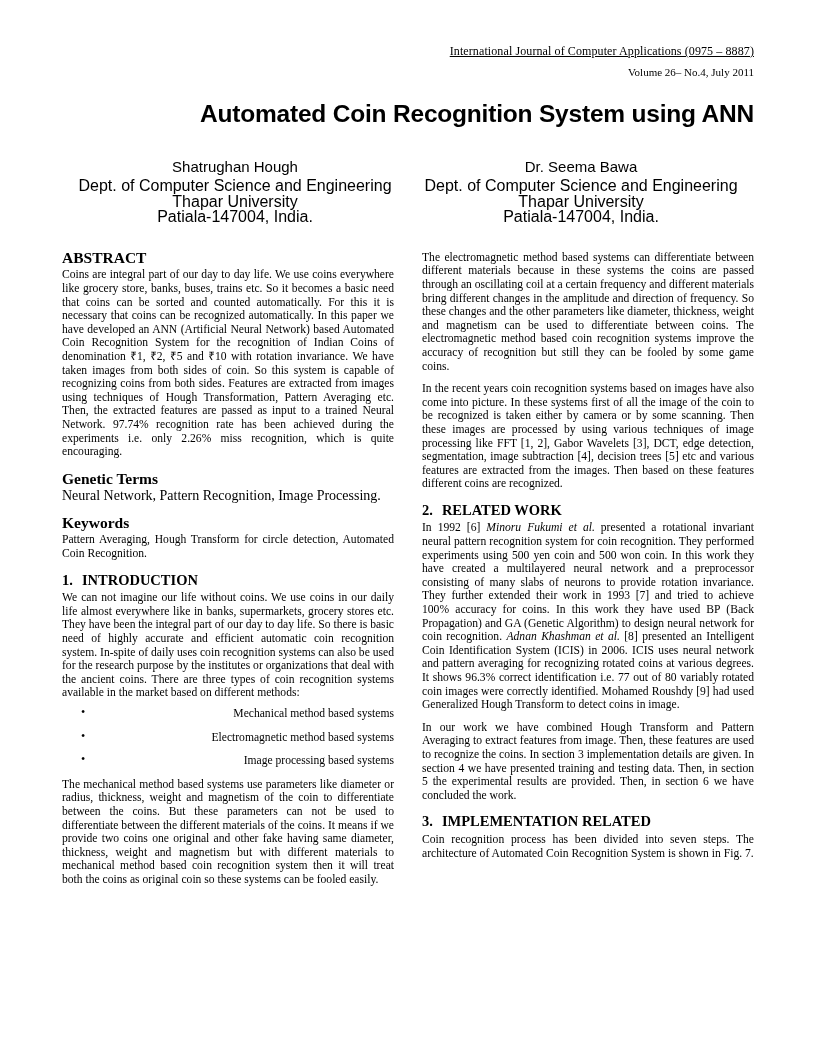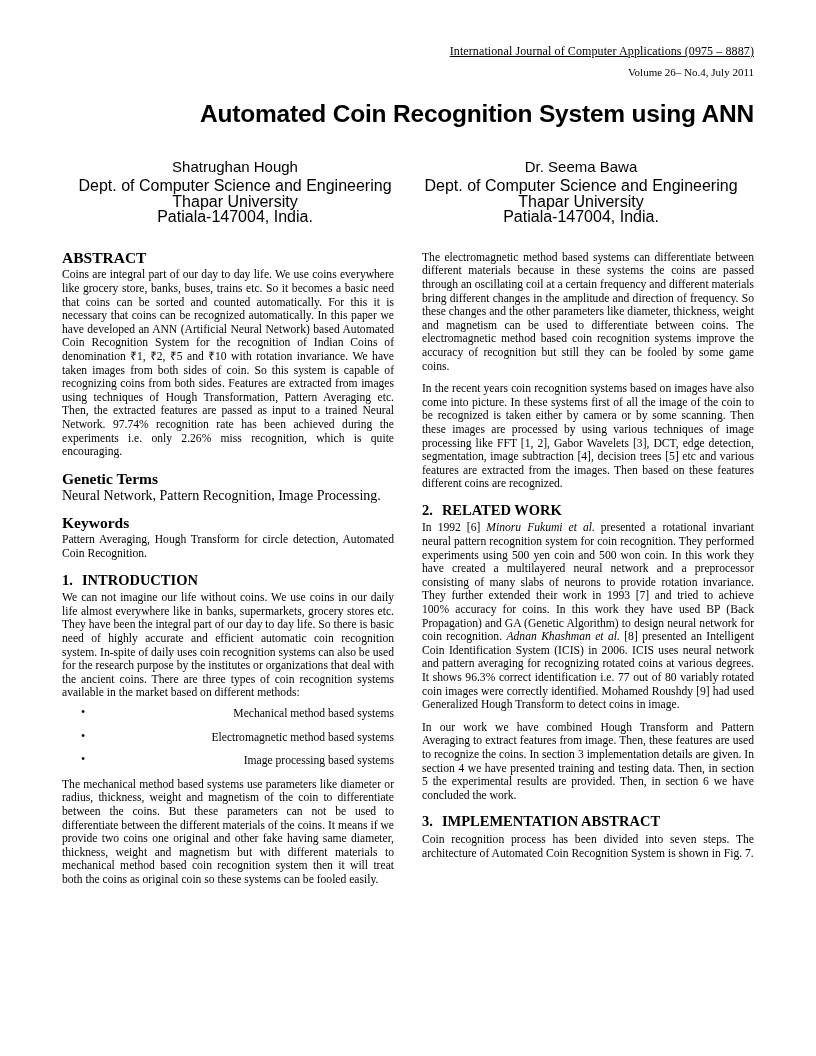--- a/index.html
+++ b/index.html
@@ -183,19 +183,19 @@
       <p class="para">In the recent years coin recognition systems based on images have also come into picture. In these systems first of all the image of the coin to be recognized is taken either by camera or by some scanning. Then these images are processed by using various techniques of image processing like FFT [1, 2], Gabor Wavelets [3], DCT, edge detection, segmentation, image subtraction [4], decision trees [5] etc and various features are extracted from the images. Then based on these features different coins are recognized.</p>
 
       <div class="h-numbered">
         <span class="num">2.</span><span>RELATED WORK</span>
       </div>
       <p class="para"><span>In 1992 [6] </span><span class="it">Minoru Fukumi et al.</span><span> presented a rotational invariant neural pattern recognition system for coin recognition. They performed experiments using 500 yen coin and 500 won coin. In this work they have created a multilayered neural network and a preprocessor consisting of many slabs of neurons to provide rotation invariance. They further extended their work in 1993 [7] and tried to achieve 100% accuracy for coins. In this work they have used BP (Back Propagation) and GA (Genetic Algorithm) to design neural network for coin recognition. </span><span class="it">Adnan Khashman et al.</span><span> [8] presented an Intelligent Coin Identification System (ICIS) in 2006. ICIS uses neural network and pattern averaging for recognizing rotated coins at various degrees. It shows 96.3% correct identification i.e.  77 out of 80 variably rotated coin images were correctly identified. Mohamed Roushdy [9] had used Generalized Hough Transform to detect coins in image.</span></p>
 
       <p class="para">In our work we have combined Hough Transform and Pattern Averaging to extract features from image. Then, these features are used to recognize the coins. In section 3 implementation details are given. In section 4 we have presented training and testing data. Then, in section 5 the experimental results are provided. Then, in section 6 we have concluded the work.</p>
 
       <div class="h-numbered">
-        <span class="num">3.</span><span>IMPLEMENTATION ABSTRACT</span>
+        <span class="num">3.</span><span>IMPLEMENTATION RELATED</span>
       </div>
       <p class="para">Coin recognition process has been divided into seven steps. The architecture of Automated Coin Recognition System is shown in Fig. 7.</p>
     </div>
 
   </div>
 </div>
 
 </body></html>

